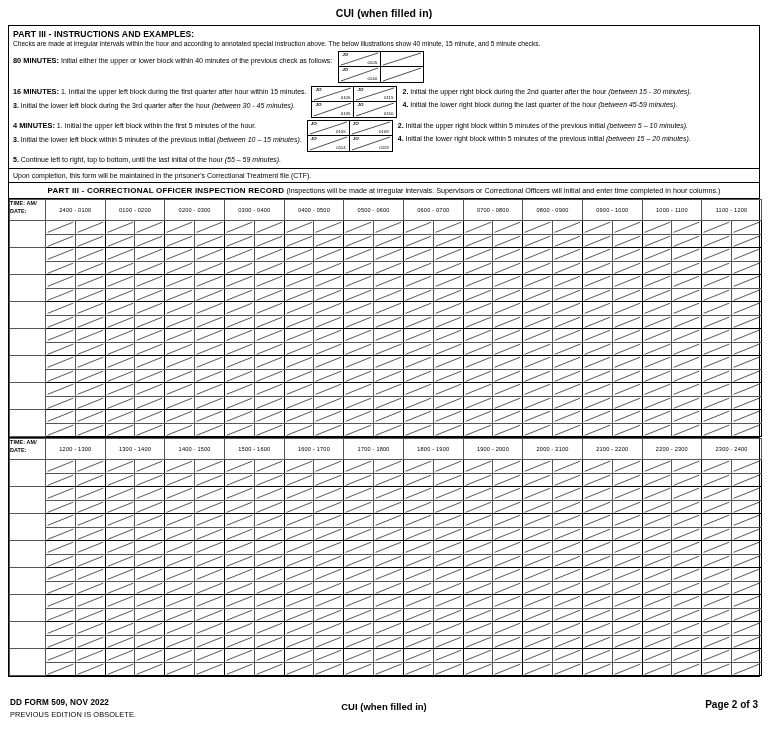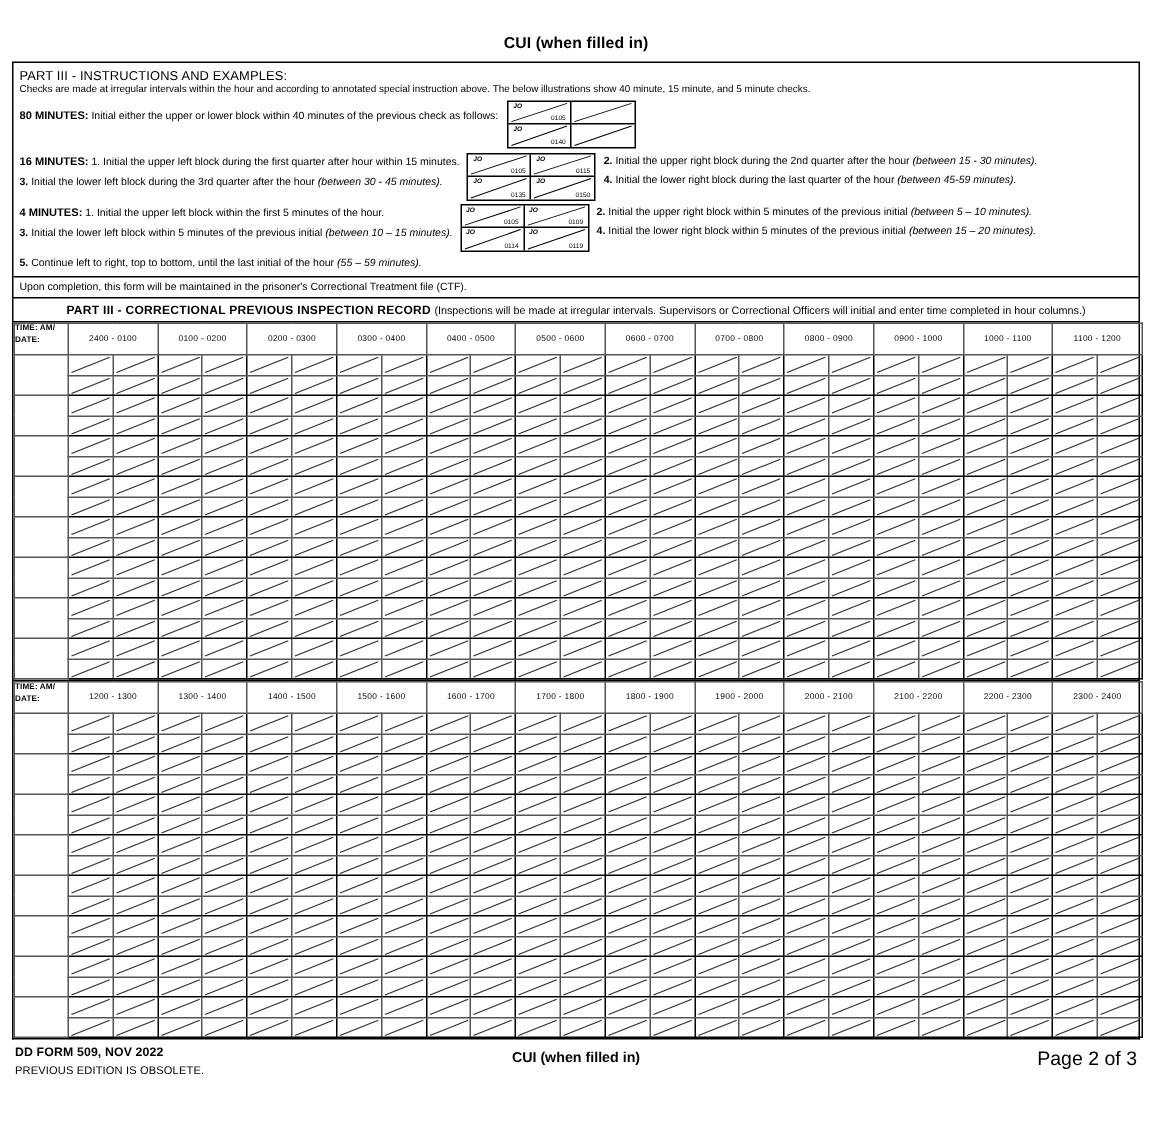--- a/index.html
+++ b/index.html
@@ -13,40 +13,40 @@
     height: 755px;
     font-family: "Liberation Sans", sans-serif;
     color: #000000;
     position: relative;
     overflow: hidden;
   }
   .page {
     width: 768px;
     height: 755px;
     box-sizing: border-box;
-    padding: 16px 8px;
+    padding: 0 8px;
     position: relative;
   }
   
   .cui-top {
     text-align: center;
     font-size: 10.5px;
     font-weight: bold;
     padding-top: 7px;
     padding-bottom: 6px;
     letter-spacing: 0.1px;
   }
   
   .instr-box {
     border: 1.6px solid #000;
     box-sizing: border-box;
   }
   .instr-title {
     font-size: 8.6px;
-    font-weight: normal;
+    font-weight: bold;
     padding: 3px 4px 1px 4px;
     letter-spacing: 0.1px;
   }
   .instr-intro {
     font-size: 6.6px;
     padding: 0 4px 3px 4px;
     line-height: 1.25;
   }
   .instr-body {
     position: relative;
@@ -194,21 +194,21 @@
   td.blk.hrEdgeL { border-left: 1.1px solid #000; }
   td.blk.hrEdgeR { border-right: 1.1px solid #000; }
   tr.subA td { border-bottom: 0.7px solid #555; }
   tr.subB td { border-bottom: 1.0px solid #000; }
   tr.subA td.blk, tr.subB td.blk { height: 12.5px; }
   .cell-diag { display:block; width:100%; height:100%; }
 
   
   .footer {
     position: relative;
-    margin-top: 4px;
+    margin-top: 21px;
     height: 30px;
   }
   .f-left {
     position: absolute;
     left: 2px; top: 0;
     font-size: 8.2px;
     font-weight: bold;
     letter-spacing: 0.1px;
   }
   .f-left2 {
@@ -221,21 +221,22 @@
   .f-mid {
     position: absolute;
     left: 0; right: 0; top: 3px;
     text-align: center;
     font-size: 9.5px;
     font-weight: bold;
   }
   .f-right {
     position: absolute;
     right: 2px; top: 1px;
-    font-size: 13px;
+    font-size: 10px;
+    font-weight: bold;
   }
 </style>
 </head>
 <body>
 
 <div class="page">
 
   <div class="cui-top">CUI (when filled in)</div>
 
   <div class="instr-box">
@@ -405,21 +406,21 @@
         <span>Continue left to right, top to bottom, until the last initial of the hour</span>
         <i>(55 – 59 minutes).</i>
       </div>
     </div>
 
     <div class="sep-line"></div>
     <div class="upon">Upon completion, this form will be maintained in the prisoner's Correctional Treatment file (CTF).</div>
   </div>
 
   <div class="part3-head">
-    <span class="t">PART III - CORRECTIONAL PREVIOUS INSPECTION RECORD</span>
+    <span class="t">PART III - CORRECTIONAL OFFICER INSPECTION RECORD</span>
     <span class="s">(Inspections will be made at irregular intervals.   Supervisors or Correctional Officers will initial and enter time completed in hour columns.)</span>
   </div>
 
   <div class="tbl-wrap">
     <table class="rec">
         <colgroup>
           <col style="width: 36px;">
           <col style="width: 29.8333px;">
           <col style="width: 29.8333px;">
           <col style="width: 29.8333px;">

